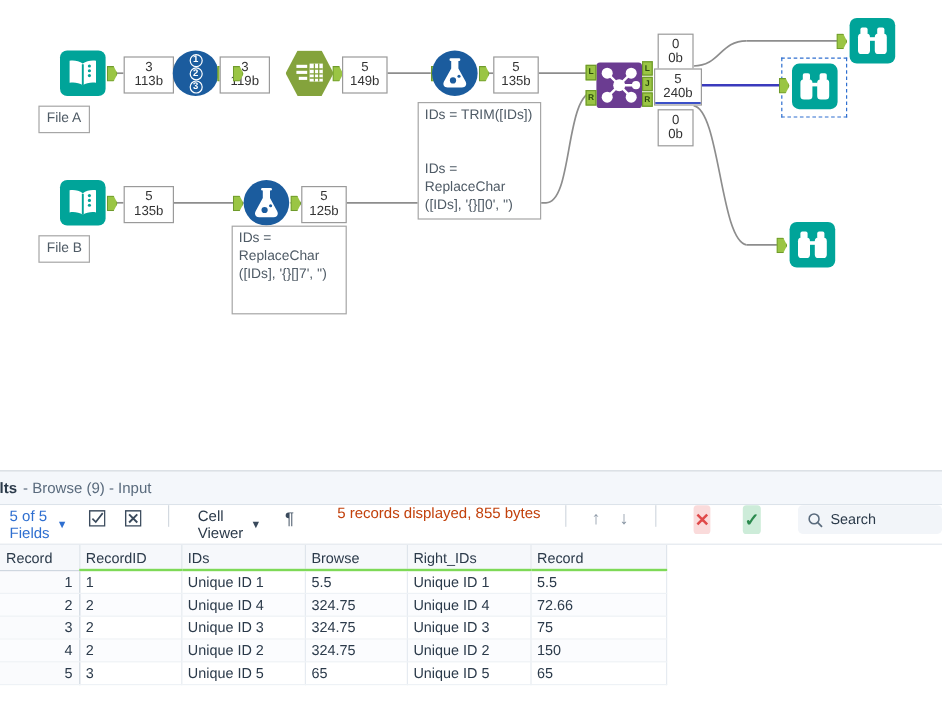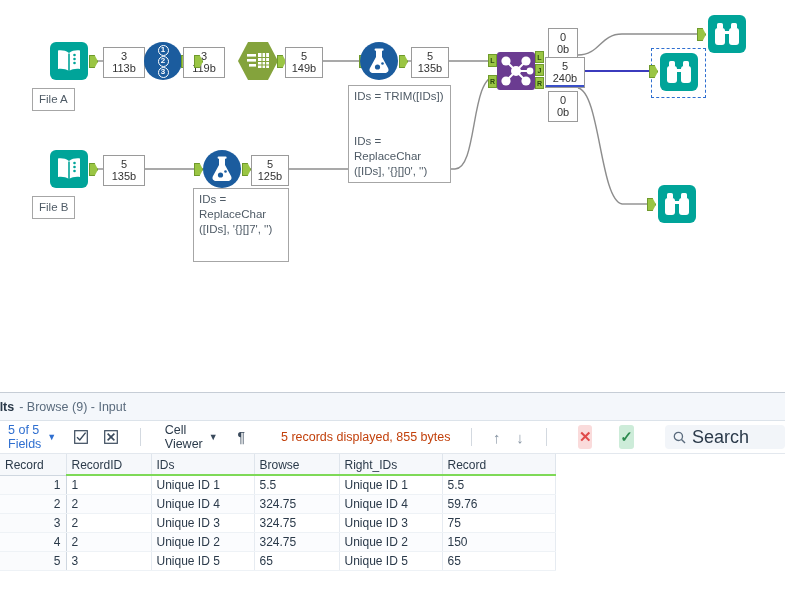--- a/index.html
+++ b/index.html
@@ -160,21 +160,21 @@
   }
   #results-header .rsub {
     font-size: 12.5px; color: #5a6b7d; font-weight: 400;
     margin-left: 5px;
     font-family: "Liberation Sans", sans-serif;
   }
 
   #results-toolbar {
     height: 33px;
     background: #ffffff;
-    display: flex; align-items: center;
+    display: flex; 
     gap: 12px;
     border-bottom: 1px solid #e3e8ee;
     padding-left: 2px;
   }
   .fields-sel {
     color: #2f6fd0; font-size: 12.5px; padding: 0 4px 0 6px;
     display:flex; align-items:center; gap:6px; cursor:pointer;
   }
   .caret { font-size: 9px; color:#2f6fd0; }
   .caret.dark { color:#3a4a5c; }
@@ -195,21 +195,21 @@
     width: 28px; height: 24px; border-radius: 3px;
     display:flex; align-items:center; justify-content:center;
     font-size: 15px; font-weight:700;
   }
   .pill.red { background:#fadbdb; color:#e04a4a; }
   .pill.green { background:#cdecd9; color:#2b8a4e; }
   .searchbox {
     display:flex; align-items:center; gap:6px;
     background:#f2f5f9; border-radius:4px;
     height:24px; padding:0 8px;
-    color:#2b3a4a; font-size:18px;
+    color:#2b3a4a; font-size:12px;
     min-width: 120px;
   }
 
   
   #grid { position:absolute; left:0; top:61px; width:785px; height:137px; overflow:hidden; }
   table.dg {
     border-collapse: collapse;
     font-size: 12px;
     font-family: Liberation Sans, sans-serif;
     color: #2b3a4a;
@@ -571,21 +571,21 @@
             <td>5.5</td>
             <td>Unique ID 1</td>
             <td>5.5</td>
           </tr>
           <tr class="alt">
             <td class="rownum">2</td>
             <td>2</td>
             <td>Unique ID 4</td>
             <td>324.75</td>
             <td>Unique ID 4</td>
-            <td>59.76</td>
+            <td>72.66</td>
           </tr>
           <tr>
             <td class="rownum">3</td>
             <td>2</td>
             <td>Unique ID 3</td>
             <td>324.75</td>
             <td>Unique ID 3</td>
             <td>75</td>
           </tr>
           <tr class="alt">

